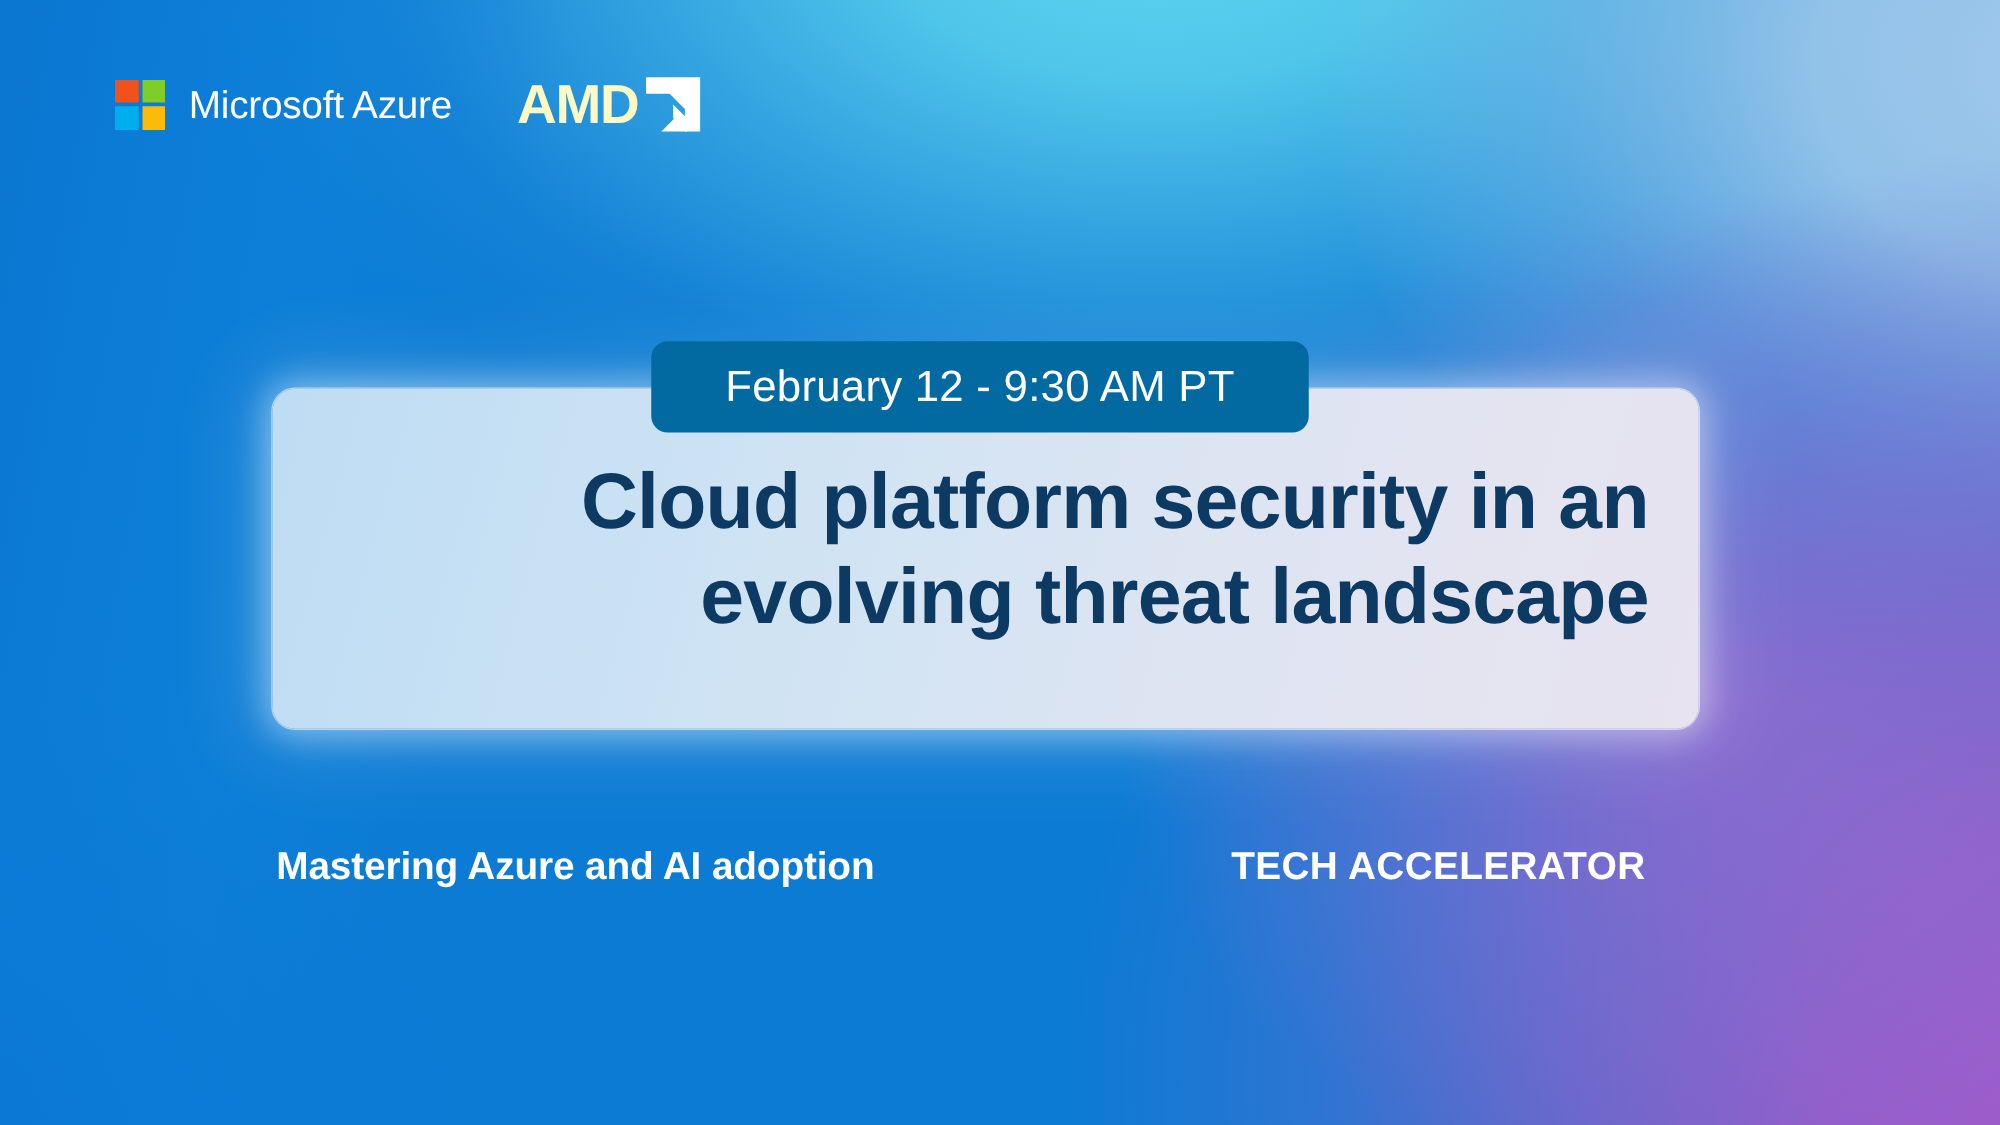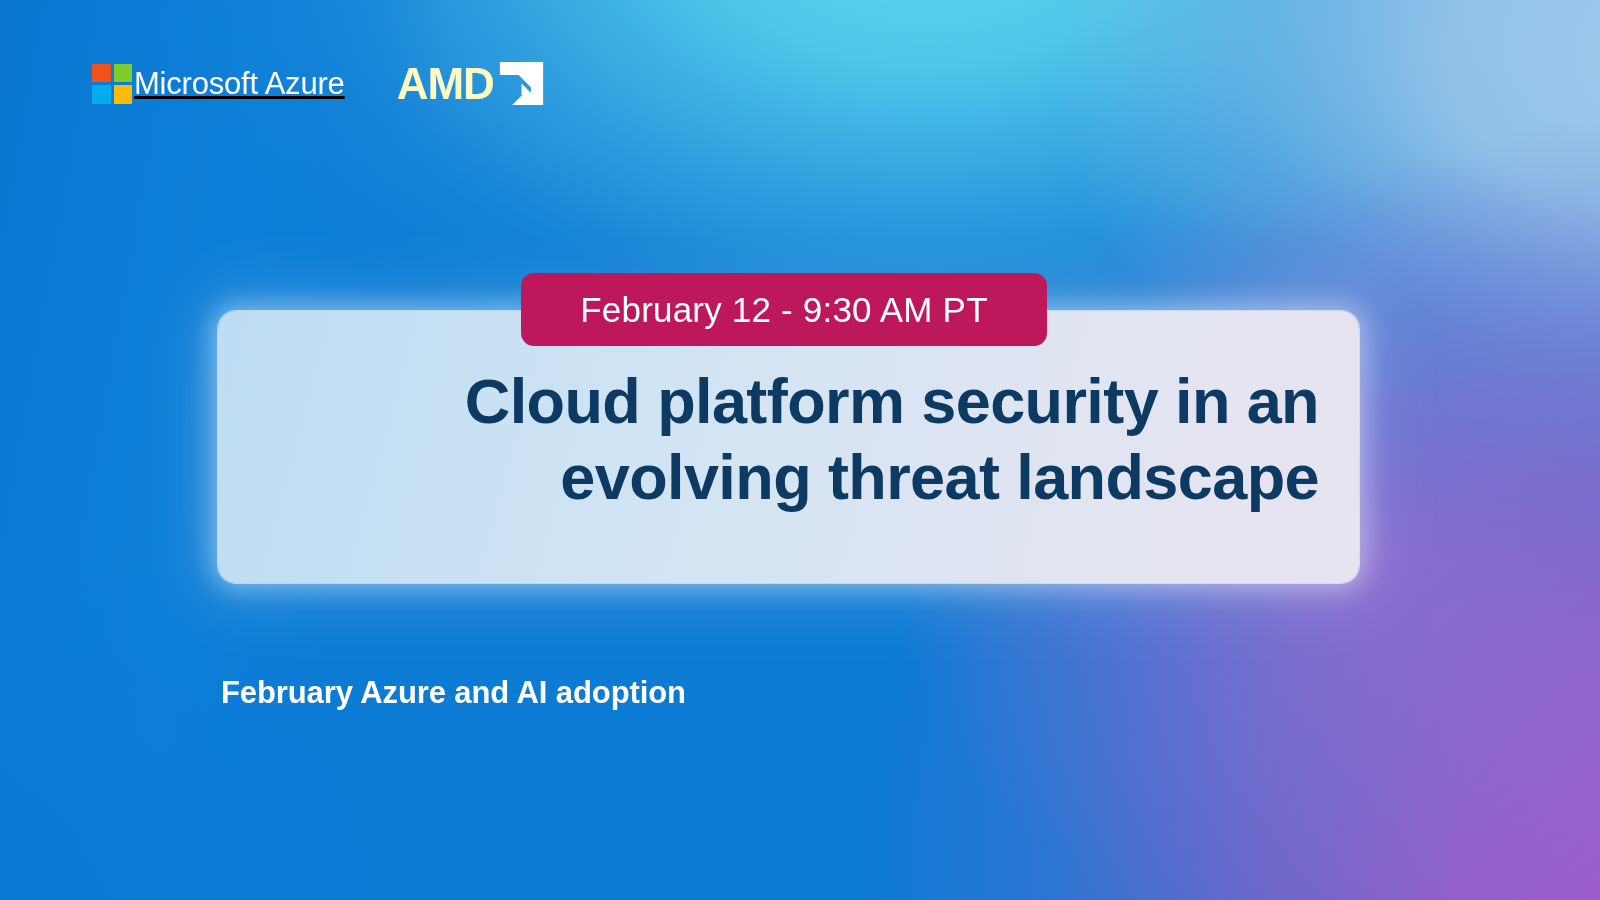--- a/index.html
+++ b/index.html
@@ -83,22 +83,21 @@
     top: 60px;
     left: 92px;
     display: flex;
     align-items: center;
     gap: 52px;
     z-index: 6;
   }
   .ms-logo {
     display: flex;
     align-items: center;
-    gap: 2px;
-    text-decoration: underline;
+    gap: 19px;
   }
   .ms-grid {
     width: 40px;
     height: 40px;
     display: grid;
     grid-template-columns: 1fr 1fr;
     grid-template-rows: 1fr 1fr;
     gap: 3px;
   }
   .ms-sq { display: block; }
@@ -165,21 +164,21 @@
   }
 
   
   .date-badge {
     position: absolute;
     left: 521px;
     top: 273px;
     width: 526px;
     height: 73px;
     border-radius: 13px;
-    background: #be185d;
+    background: #0369a1;
     display: flex;
     align-items: center;
     justify-content: center;
     z-index: 7;
   }
   .date-badge-label {
     color: #ffffff;
     font-size: 35px;
     font-weight: 400;
     letter-spacing: 0.2px;
@@ -256,16 +255,17 @@
   <div class="card">
     <div class="card-title">Cloud platform security in an
 evolving threat landscape</div>
   </div>
 
   <div class="date-badge">
     <span class="date-badge-label">February 12 - 9:30 AM PT</span>
   </div>
 
   <div class="footer">
-    <span class="footer-left">February Azure and AI adoption</span>
+    <span class="footer-left">Mastering Azure and AI adoption</span>
+    <span class="footer-right">TECH ACCELERATOR</span>
   </div>
 
 </div>
 
 </body></html>

